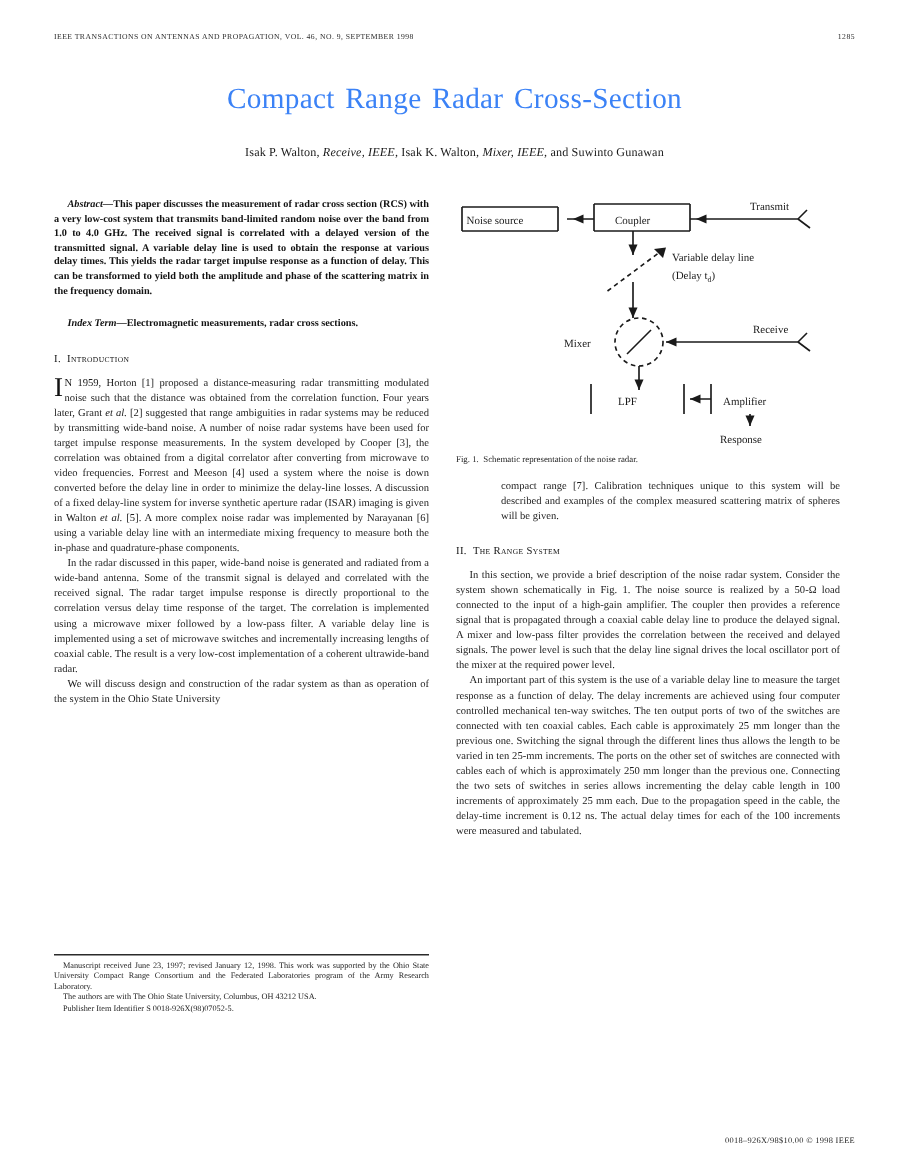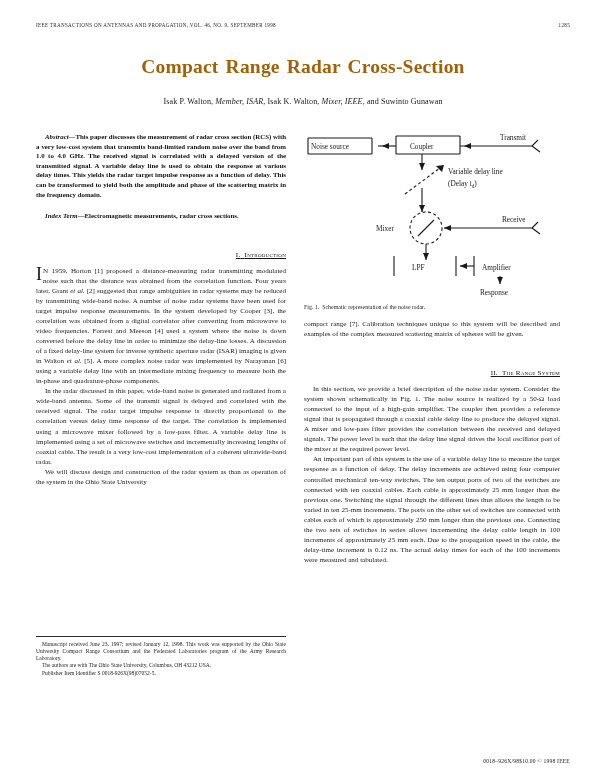--- a/index.html
+++ b/index.html
@@ -36,24 +36,24 @@
   .runhead .journal { white-space: nowrap; }
   .runhead .folio { white-space: nowrap; }
 
   
   .title-block {
     margin-top: 22px;
     text-align: center;
   }
   .title-line {
     font-size: 19.5px;
-    font-weight: 700;
+    font-weight: 400;
     line-height: 26px;
     letter-spacing: 0.2px;
-    color: #a16207;
+    color: #3b82f6;
     word-spacing: 2px;
   }
   .authors {
     margin-top: 17px;
     font-size: 8.1px;
     letter-spacing: 0.1px;
     color: #1a1a1a;
   }
   .authors i { font-style: italic; }
 
@@ -73,21 +73,21 @@
 
   p.body {
     font-size: 7.05px;
     line-height: 10.05px;
     text-align: justify;
     margin: 0;
     text-indent: 9px;
     color: #1b1b1b;
     hyphens: auto;
   }
-  p.body.noindent { text-indent: 0; }
+  p.body.noindent { text-indent: 0; margin-left: 30px; }
 
   p.abstract {
     font-size: 6.85px;
     line-height: 9.6px;
     text-align: justify;
     margin: 0;
     font-weight: bold;
     text-indent: 9px;
     color: #121212;
   }
@@ -100,26 +100,25 @@
     margin: 12px 0 0 0;
     font-weight: bold;
     text-indent: 9px;
     color: #121212;
   }
   p.indexterms .lead { font-style: italic; font-weight: bold; }
 
   h2.section {
     font-size: 7.1px;
     font-weight: normal;
-    text-align: right;
-    margin: 30px 0 7px 0;
+    text-align: left;
+    margin: 14px 0 7px 0;
     letter-spacing: 0.25px;
     font-variant: small-caps;
     color: #141414;
-    text-decoration: underline;
   }
   h2.section .num { font-variant: normal; }
 
   
   .dropcap-para {
     font-size: 7.05px;
     line-height: 10.05px;
     text-align: justify;
     margin: 0;
     color: #1b1b1b;
@@ -189,21 +188,21 @@
 
 <div class="page">
 
   <div class="runhead">
     <span class="journal">IEEE TRANSACTIONS ON ANTENNAS AND PROPAGATION, VOL. 46, NO. 9, SEPTEMBER 1998</span>
     <span class="folio">1285</span>
   </div>
 
   <div class="title-block">
     <div class="title-line">Compact Range Radar Cross-Section</div>
-    <div class="authors"><span>Isak P. Walton, </span><i>Member, ISAR</i><span>, </span><span>Isak K. Walton, </span><i>Mixer, IEEE</i><span>, and </span><span>Suwinto Gunawan</span></div>
+    <div class="authors"><span>Isak P. Walton, </span><i>Receive, IEEE</i><span>, </span><span>Isak K. Walton, </span><i>Mixer, IEEE</i><span>, and </span><span>Suwinto Gunawan</span></div>
   </div>
 
   <div class="columns">
 
     <div class="col left">
       <div class="col-left-inner">
 
         <p class="abstract"><span class="lead">Abstract—</span><span>This paper discusses the measurement of radar cross section (RCS) with a very low-cost system that transmits band-limited random noise over the band from 1.0 to 4.0 GHz. The received signal is correlated with a delayed version of the transmitted signal. A variable delay line is used to obtain the response at various delay times. This yields the radar target impulse response as a function of delay. This can be transformed to yield both the amplitude and phase of the scattering matrix in the frequency domain.</span></p>
 
         <p class="indexterms"><span class="lead">Index Term</span><span>—Electromagnetic measurements, radar cross sections.</span></p>

